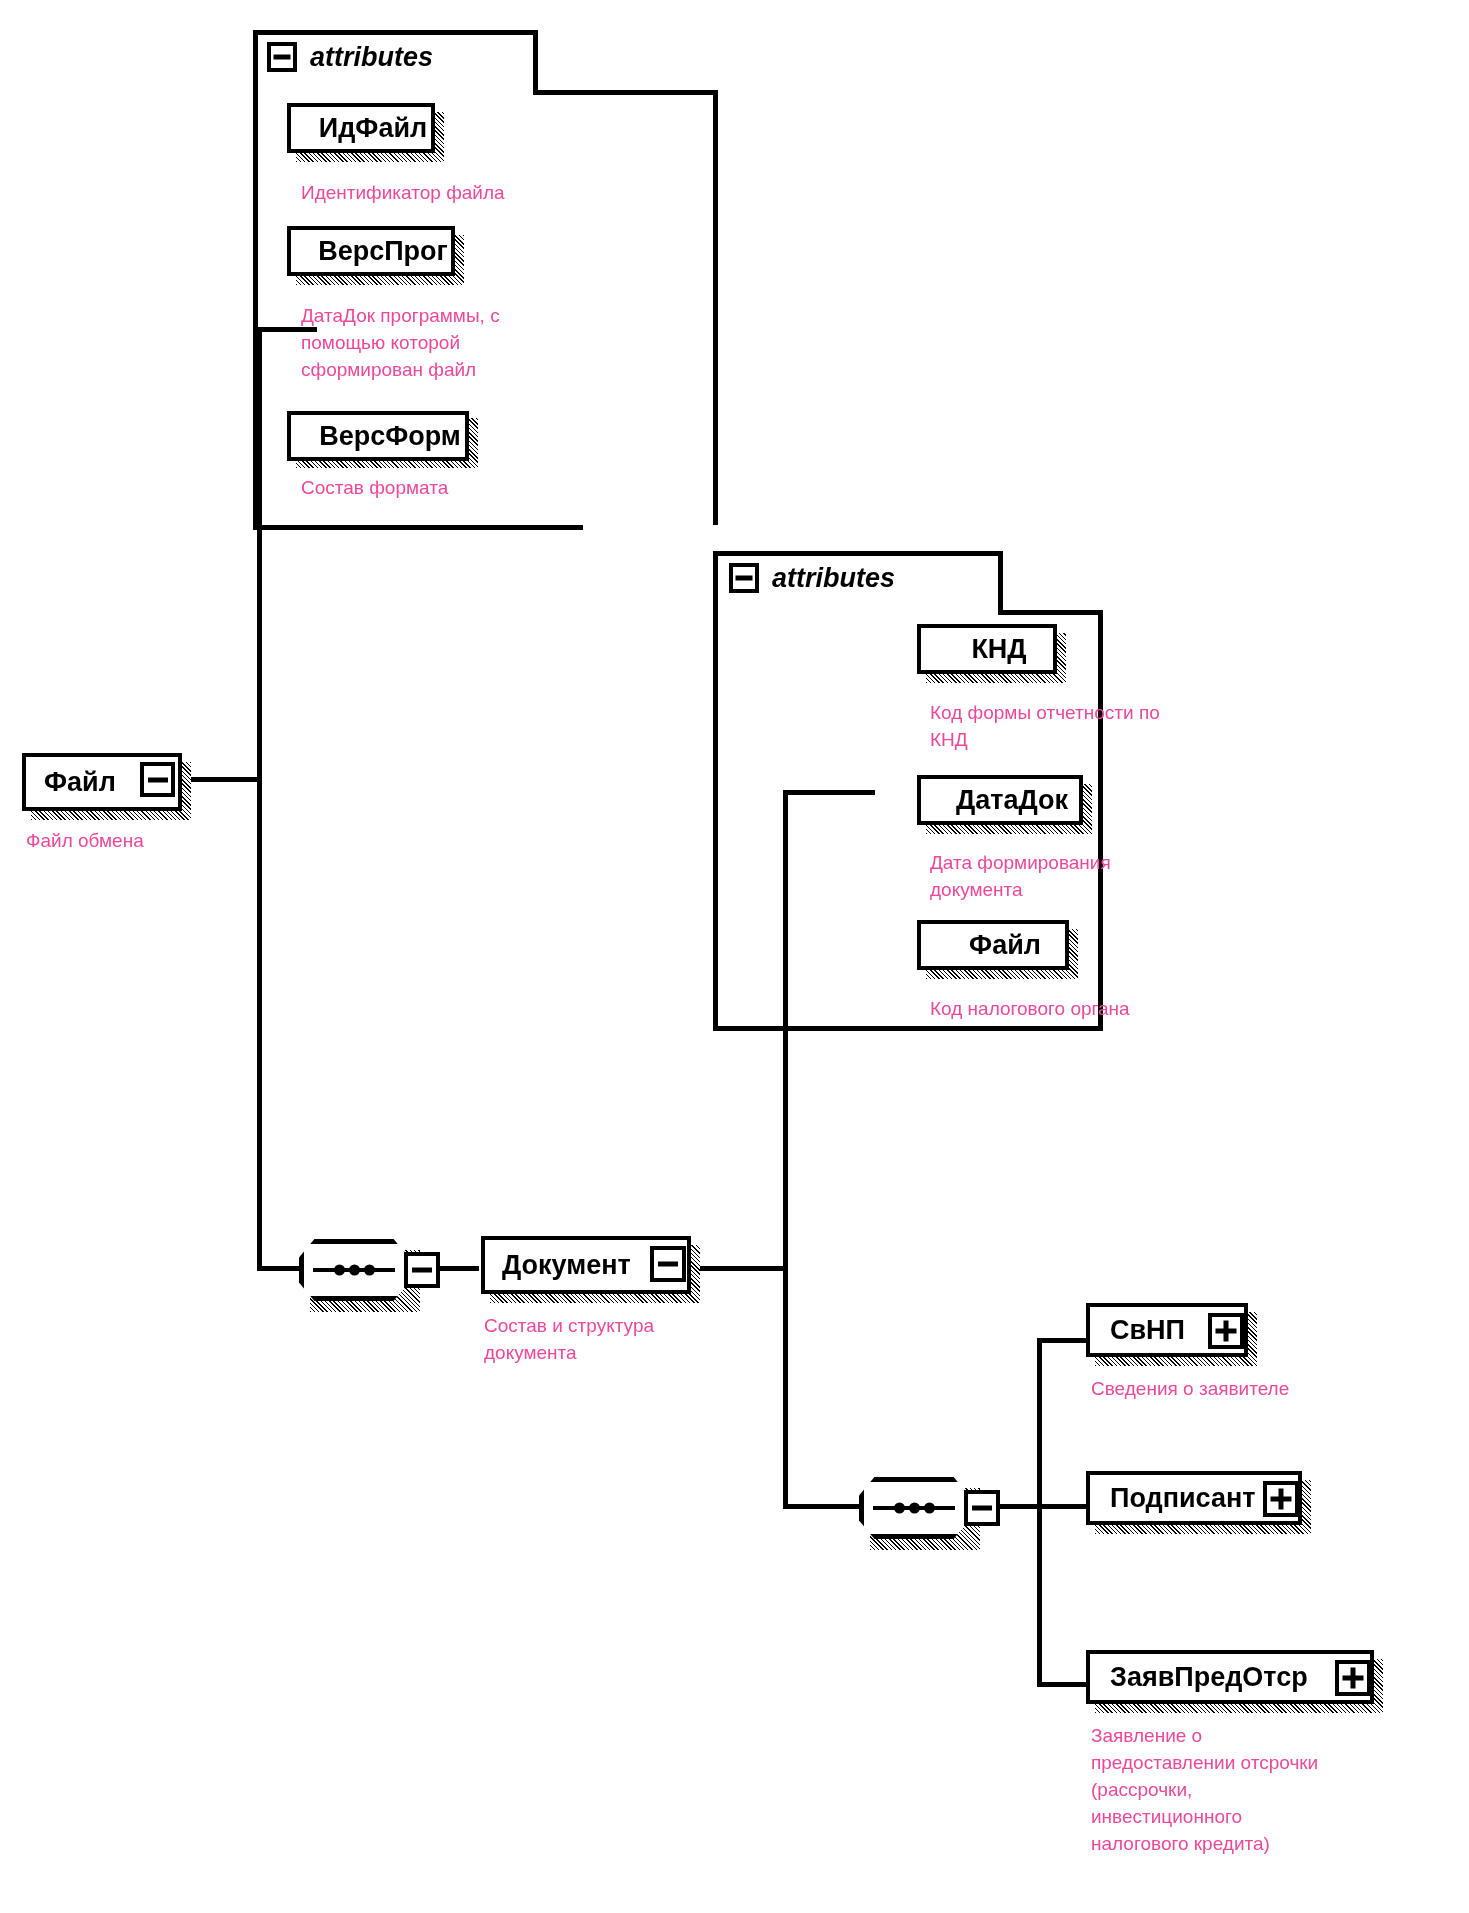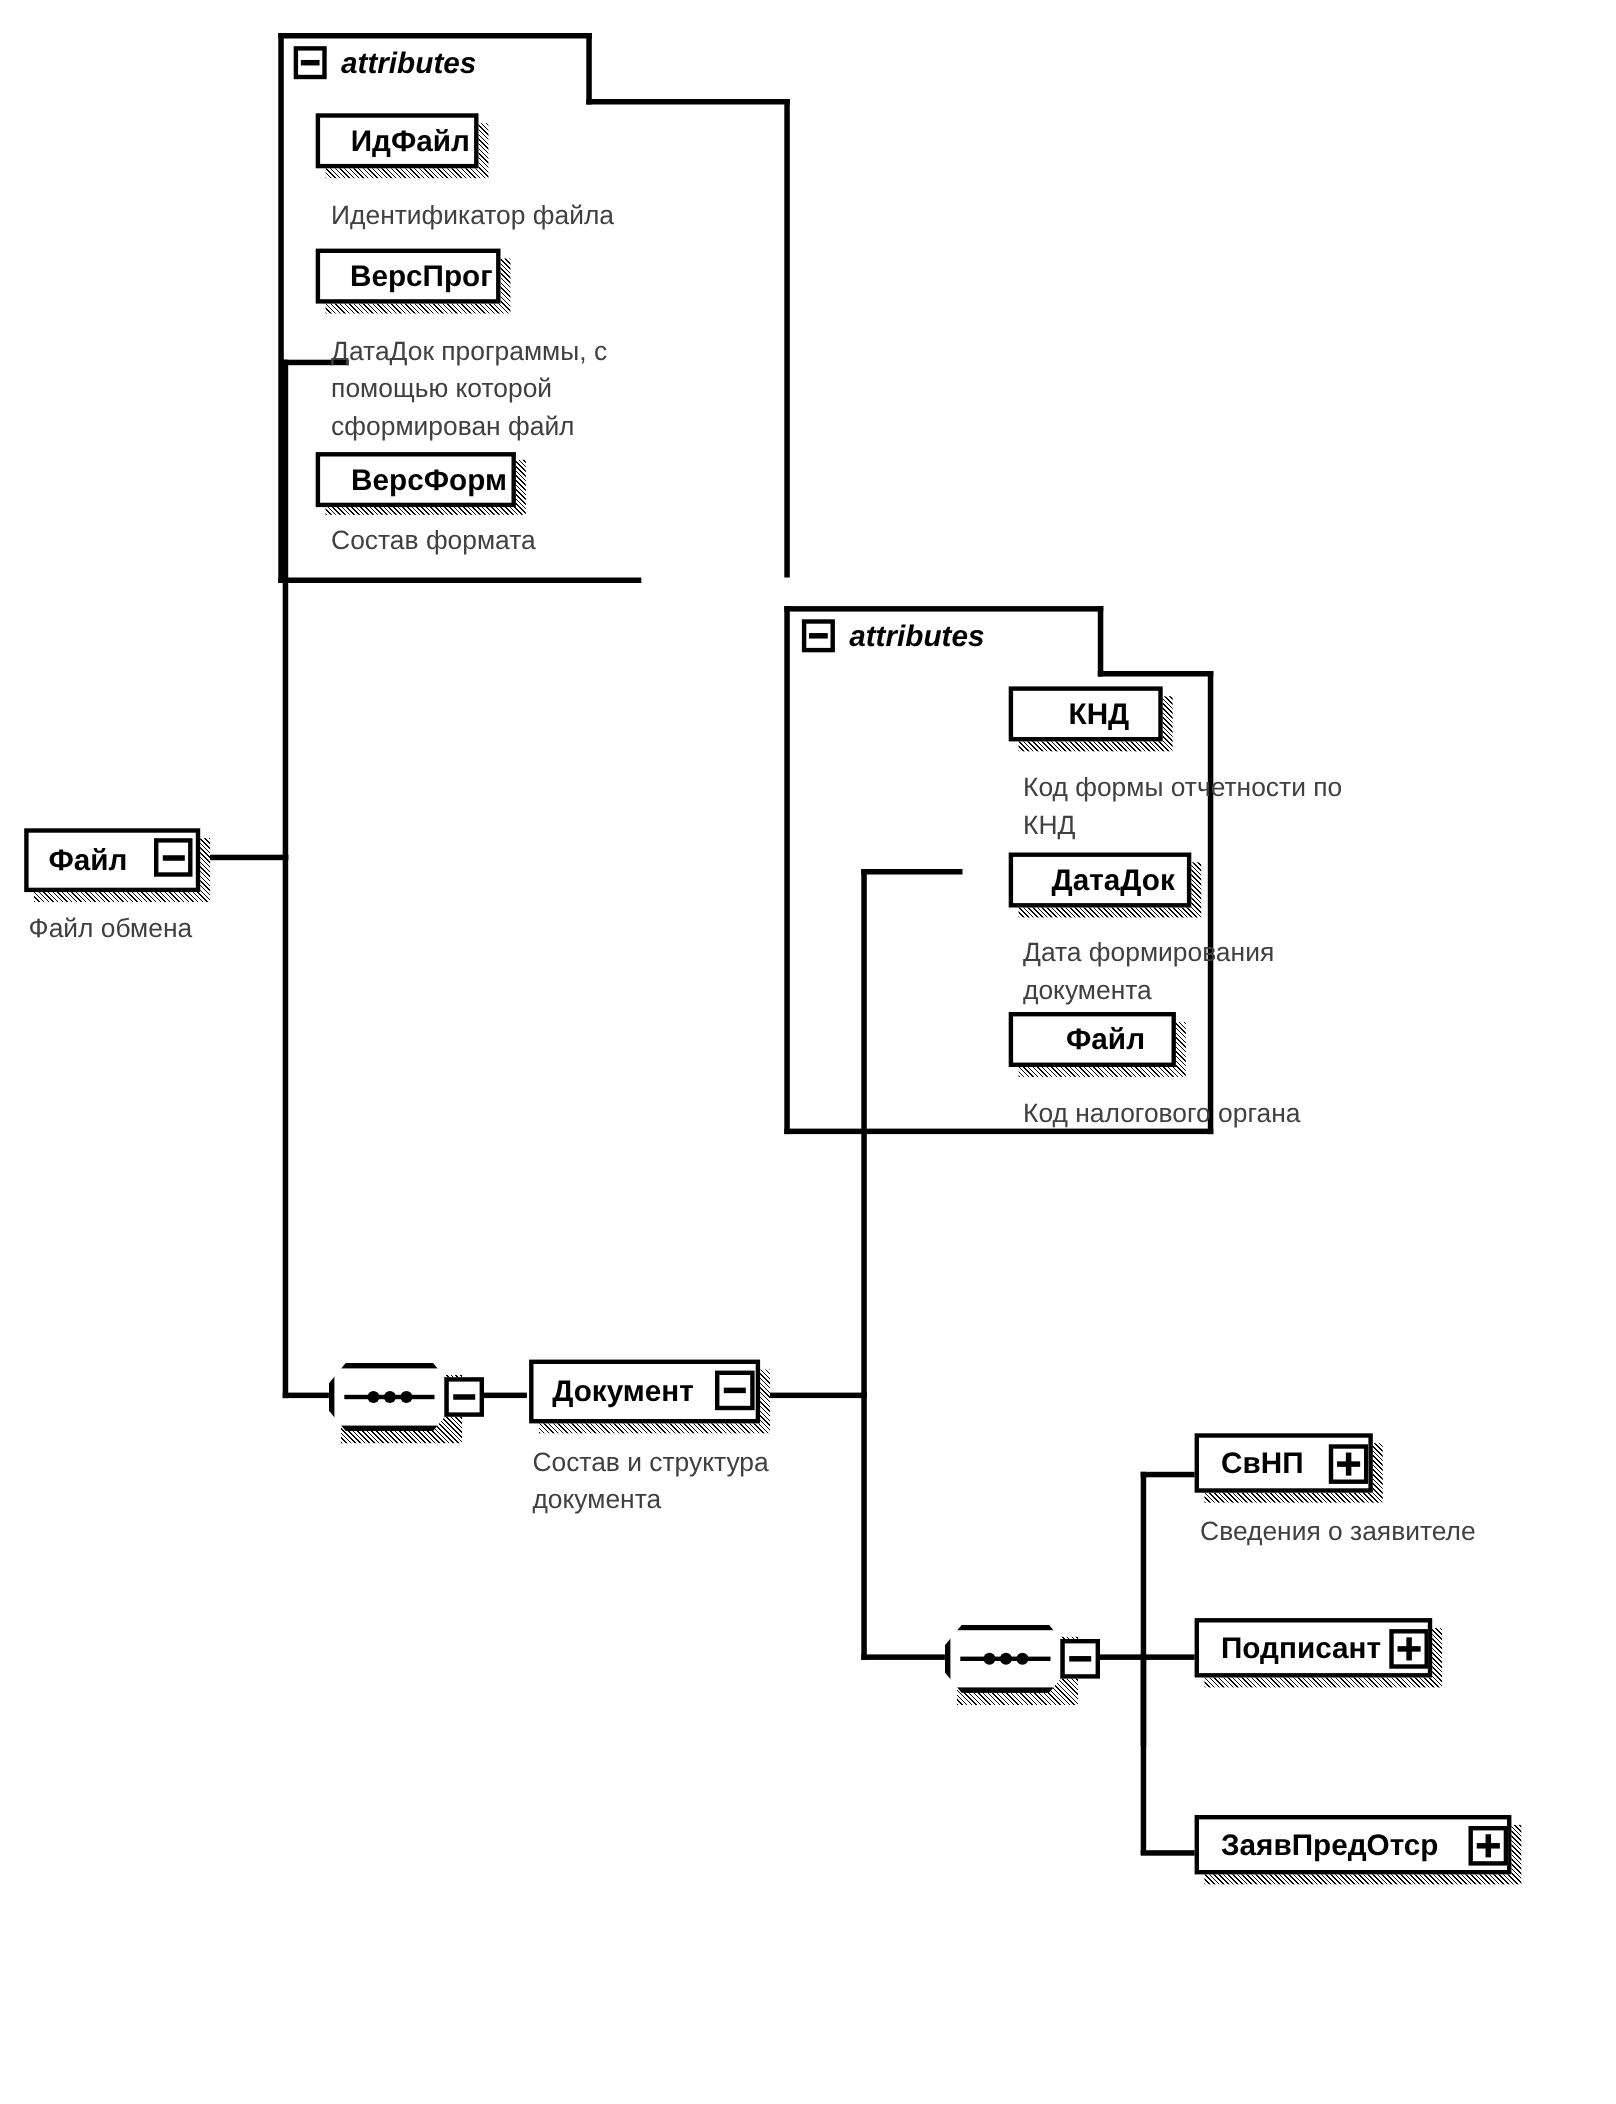--- a/index.html
+++ b/index.html
@@ -92,23 +92,23 @@
   .shadow {
     position: absolute;
     background: repeating-linear-gradient(
         45deg, #000 0px, #000 1px, #fff 1px, #fff 3px);
     z-index: 1;
   }
 
   
   .cap {
     position: absolute;
-    font-size: 24px;
+    font-size: 19px;
     line-height: 1.42;
-    color: #404040;
+    color: #ec4899;
     white-space: pre-line;
     z-index: 2;
   }
 
   
   .seq {
     position: absolute;
     z-index: 3;
   }
   .seq .oct {
@@ -307,14 +307,19 @@
   </span>
 
   <div class="shadow" style="left:1095px; top:1659px; width:288px; height:54px;"></div>
   <div class="node" style="left:1086px; top:1650px; width:288px; height:54px; padding-left:20px;">
     <span class="nlabel">ЗаявПредОтср</span>
   </div>
   <span class="tog" style="position:absolute; left:1335px; top:1660px; width:36px; height:36px; z-index:4;">
     <span class="bar-h" style="width:21px;height:5px;"></span>
     <span class="bar-v" style="width:5px;height:21px;"></span>
   </span>
+  <div class="cap" style="left:1091px; top:1723px; width:350px;">Заявление о
+предоставлении отсрочки
+(рассрочки,
+инвестиционного
+налогового кредита)</div>
 
 </div>
 
 </body></html>

